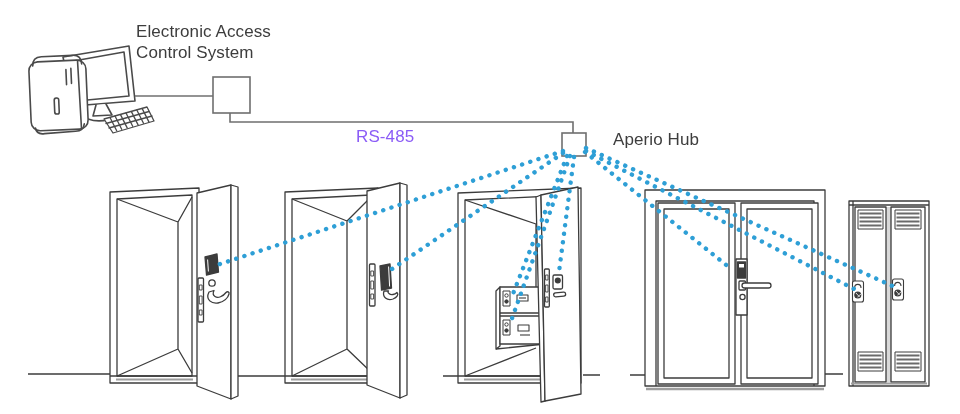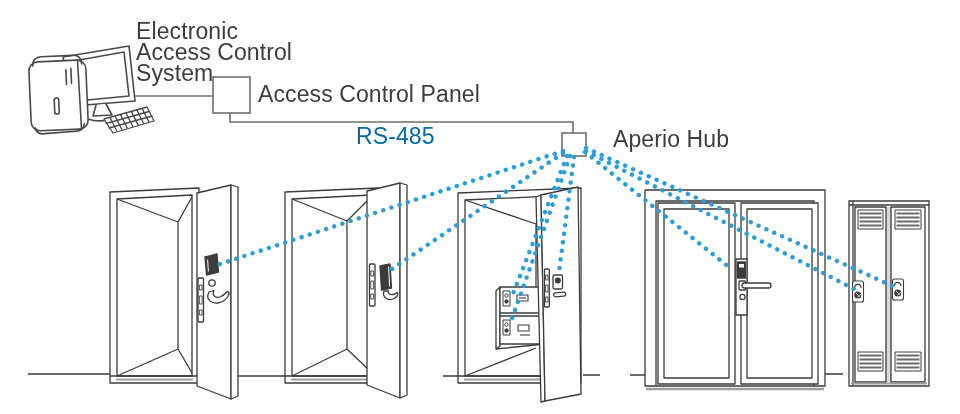--- a/index.html
+++ b/index.html
@@ -2,21 +2,21 @@
 <html><head>
 <meta charset="utf-8">
 <style>
   html,body{margin:0;padding:0;background:#fff;}
   .canvas{
     position:relative;width:960px;height:414px;background:#fff;
     font-family:"Liberation Sans",sans-serif;overflow:hidden;
   }
   .canvas svg{position:absolute;left:0;top:0;}
   .label{
-    position:absolute;font-size:23px;line-height:21px;color:#3d3d3d;
+    position:absolute;font-size:17px;line-height:21px;color:#3d3d3d;
     white-space:nowrap;letter-spacing:.1px;
   }
   .label-wrap{white-space:normal;}
 </style>
 </head>
 <body>
 
 <div class="canvas">
 
   <svg width="960" height="414" viewBox="0 0 960 414">
@@ -193,18 +193,17 @@
         <line x1="570" y1="156" x2="510" y2="324" stroke="#2E9FD6" stroke-width="4.4" stroke-linecap="round" stroke-dasharray="0.1 8.5" fill="none"></line>
         <line x1="574" y1="157" x2="559" y2="272" stroke="#2E9FD6" stroke-width="4.4" stroke-linecap="round" stroke-dasharray="0.1 8.5" fill="none"></line>
         <line x1="585" y1="152" x2="730" y2="268" stroke="#2E9FD6" stroke-width="4.4" stroke-linecap="round" stroke-dasharray="0.1 8.5" fill="none"></line>
         <line x1="586" y1="151" x2="858" y2="291" stroke="#2E9FD6" stroke-width="4.4" stroke-linecap="round" stroke-dasharray="0.1 8.5" fill="none"></line>
         <line x1="586" y1="148" x2="897" y2="288" stroke="#2E9FD6" stroke-width="4.4" stroke-linecap="round" stroke-dasharray="0.1 8.5" fill="none"></line>
       </g>
   </svg>
 
   <div class="label label-wrap" style="left: 136px; top: 21px; width: 180px; color: rgb(61, 61, 61);">Electronic Access Control System</div>
 
-  <div class="label" style="left: 258px; top: 84px; color: rgb(61, 61, 61);">Access Control Panel</div>
-
-  <div class="label" style="left: 356px; top: 126px; color: #0369a1;">RS-485</div>
+
+  <div class="label" style="left: 356px; top: 126px; color: #8b5cf6;">RS-485</div>
 
   <div class="label" style="left: 613px; top: 129px; color: rgb(61, 61, 61);">Aperio Hub</div>
 </div>
 
 </body></html>

